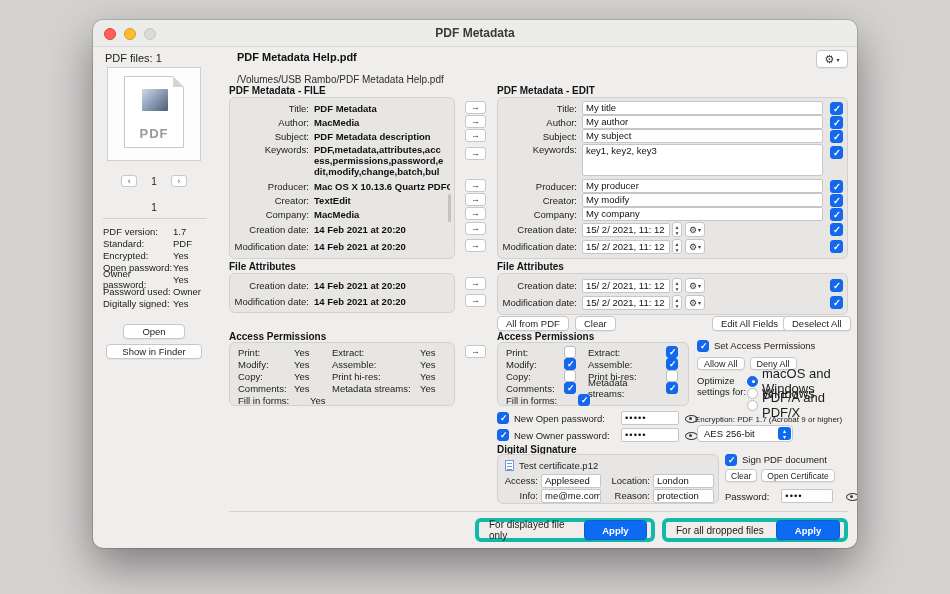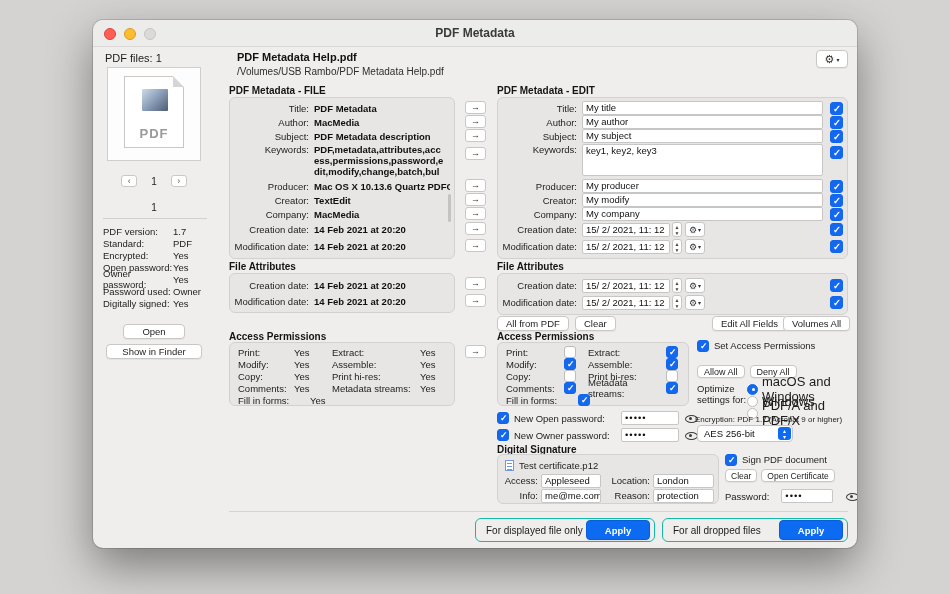--- a/index.html
+++ b/index.html
@@ -36,21 +36,21 @@
   .irow .il { flex:1; }
   .irow .iv { width:36px; }
   .btn { display:inline-flex; align-items:center; justify-content:center; background:#ffffff; border:1px solid #c8c7c6;
          border-radius:4px; font-size:9.5px; color:#1c1c1c; height:15px; padding:0 8px; box-shadow:0 1px 1px rgba(0,0,0,.05); white-space:nowrap; }
   .btn.primary { background:#0d6bf2; border-color:#0b5cd8; color:#fff; font-weight:bold; }
   .side-btn { position:absolute; left:50%; transform:translateX(-50%); }
 
   
   .main { position:absolute; left:122px; top:0; right:0; bottom:0; }
   .doc-title { position:absolute; left:22px; top:3px; font-size:11px; font-weight:bold; color:#111; }
-  .doc-path { position:absolute; left:22px; top:18px; font-size:10px; color:#2e2e2e; }
+  .doc-path { position:absolute; left:22px; top:26px; font-size:10px; color:#2e2e2e; }
   .gear-top { position:absolute; right:9px; top:2px; width:32px; height:18px; gap:2px; }
   .gear-top .g { font-size:11px; line-height:11px; color:#333; }
   .gear-top .c { font-size:6px; color:#333; }
 
   .sec-title { position:absolute; font-size:10px; font-weight:bold; color:#141414; }
   .gbox { position:absolute; background:#e7e6e4; border:1px solid #d3d1d0; border-radius:6px; padding:3px 4px; }
 
   
   .mrow { display:flex; align-items:center; height:14px; overflow:hidden; }
   .mlabel { width:80px; text-align:right; padding-right:5px; font-size:9.5px; color:#1c1c1c; flex:none; }
@@ -91,21 +91,21 @@
            font-size:9px; line-height:11px; text-align:center; color:#333; }
 
   
   .prow { display:flex; align-items:center; height:12px; font-size:9.5px; color:#1c1c1c; padding:0 4px; }
   .pla { width:56px; } .pva { width:38px; } .plb { width:88px; } .pvb { flex:1; }
   .qrow { display:flex; align-items:center; height:12px; font-size:9.5px; color:#1c1c1c; padding:0 4px; }
   .qla { width:58px; } .qlb { width:78px; margin-left:12px; }
 
   .setperms { position:absolute; left:482px; top:291px; width:152px; }
   .sp-row { display:flex; align-items:center; gap:5px; font-size:9.5px; color:#1c1c1c; height:13px; }
-  .sp-btns { display:flex; gap:5px; margin-top:13px; }
+  .sp-btns { display:flex; gap:5px; margin-top:5px; }
   .sp-opt { display:flex; margin-top:5px; }
   .opt-label { width:50px; font-size:9.5px; color:#1c1c1c; line-height:11px; }
   .radios { flex:1; }
   .rrow { display:flex; align-items:center; gap:4px; height:12px; font-size:13px; color:#1c1c1c; }
   .radio { width:11px; height:11px; border-radius:50%; background:#fff; border:1px solid #bdbcbb; position:relative; flex:none; }
   .radio.on { background:#1468ee; border-color:#1166ec; }
   .radio.on::after { content:""; position:absolute; left:3.5px; top:3.5px; width:3px; height:3px; border-radius:50%; background:#fff; }
 
   .pwrow { position:absolute; left:282px; display:flex; align-items:center; gap:5px; height:14px; font-size:9.5px; color:#1c1c1c; }
   .pwfield { width:58px; letter-spacing:1px; }
@@ -130,21 +130,21 @@
   .f1 { width:60px; flex:none; }
   .w2 { width:46px; text-align:right; flex:none; }
   .f2 { flex:1; }
   .signarea { position:absolute; left:510px; top:405px; width:124px; }
   .sign-btns { display:flex; gap:4px; margin-top:3px; }
   .sign-btns .btn { height:13px; font-size:8.5px; padding:0 5px; }
   .pwrow2 { display:flex; align-items:center; gap:12px; margin-top:7px; font-size:9.5px; color:#1c1c1c; }
   .pwrow2 .tf { width:52px; letter-spacing:1px; flex:none; }
 
   .hsep { position:absolute; left:14px; right:9px; top:463px; height:1px; background:#d6d4d3; }
-  .fbox { position:absolute; top:470px; height:24px; border:1px solid #14b8a6; border-radius:6px;
+  .fbox { position:absolute; top:470px; height:24px; border:4px solid #14b8a6; border-radius:6px;
           display:flex; align-items:center; justify-content:space-between; padding:0 4px 0 10px; font-size:10px; color:#1c1c1c; }
   .fbox .btn.primary { height:20px; width:64px; }
 </style>
 </head>
 <body>
 
 <div class="desktop">
   <div class="window">
 
     <div class="titlebar">
@@ -349,21 +349,21 @@
               <div class="tf">15/ 2/ 2021, 11: 12</div>
               <div class="stepper"></div>
               <div class="gearbtn"></div>
               <div class="cb on"></div>
             </div>
         </div>
 
         <div class="btn" style="position:absolute;left:282px;top:268px">All from PDF</div>
         <div class="btn" style="position:absolute;left:360px;top:268px">Clear</div>
         <div class="btn" style="position:absolute;left:497px;top:268px">Edit All Fields</div>
-        <div class="btn" style="position:absolute;left:568px;top:268px">Volumes All</div>
+        <div class="btn" style="position:absolute;left:568px;top:268px">Deselect All</div>
 
         <div class="sec-title" style="left:14px;top:283px">Access Permissions</div>
         <div class="gbox" style="left:14px;top:294px;width:226px;height:64px">
           <div class="prow">
               <span class="pla">Print:</span>
               <span class="pva">Yes</span>
               <span class="plb">Extract:</span>
               <span class="pvb">Yes</span>
             </div>
           <div class="prow">

